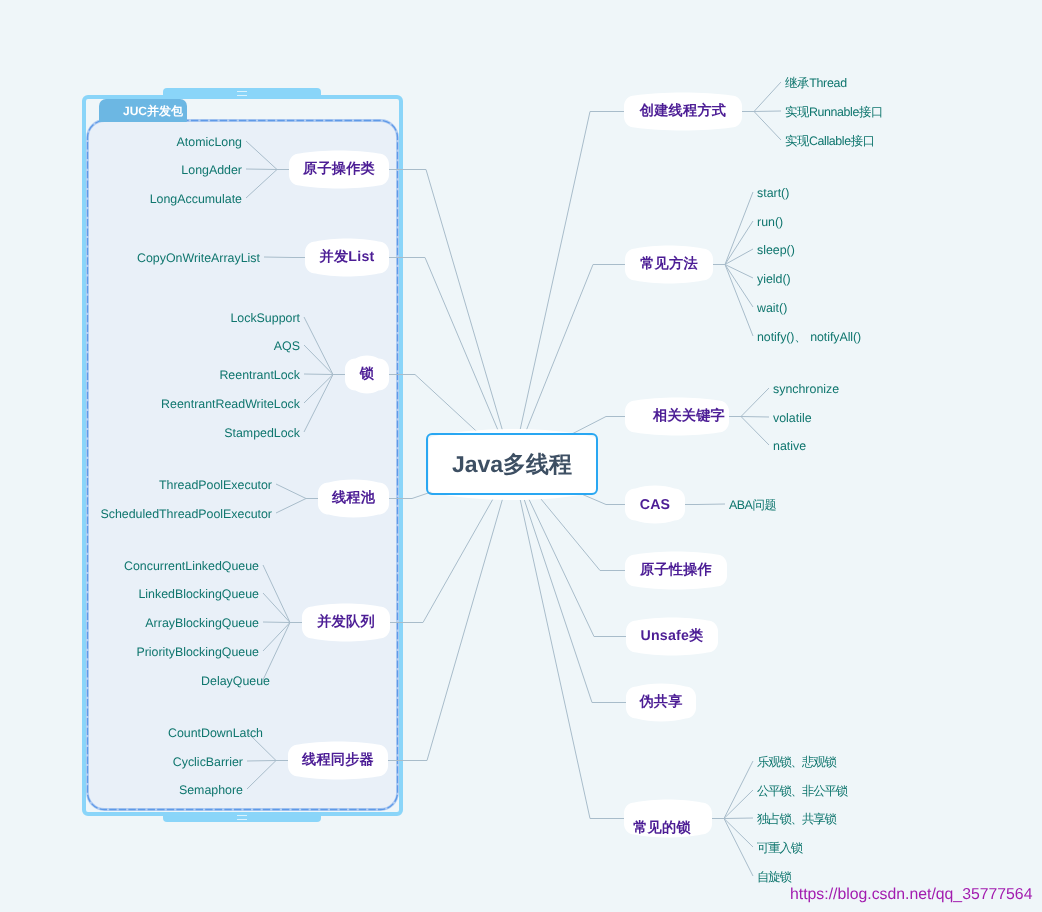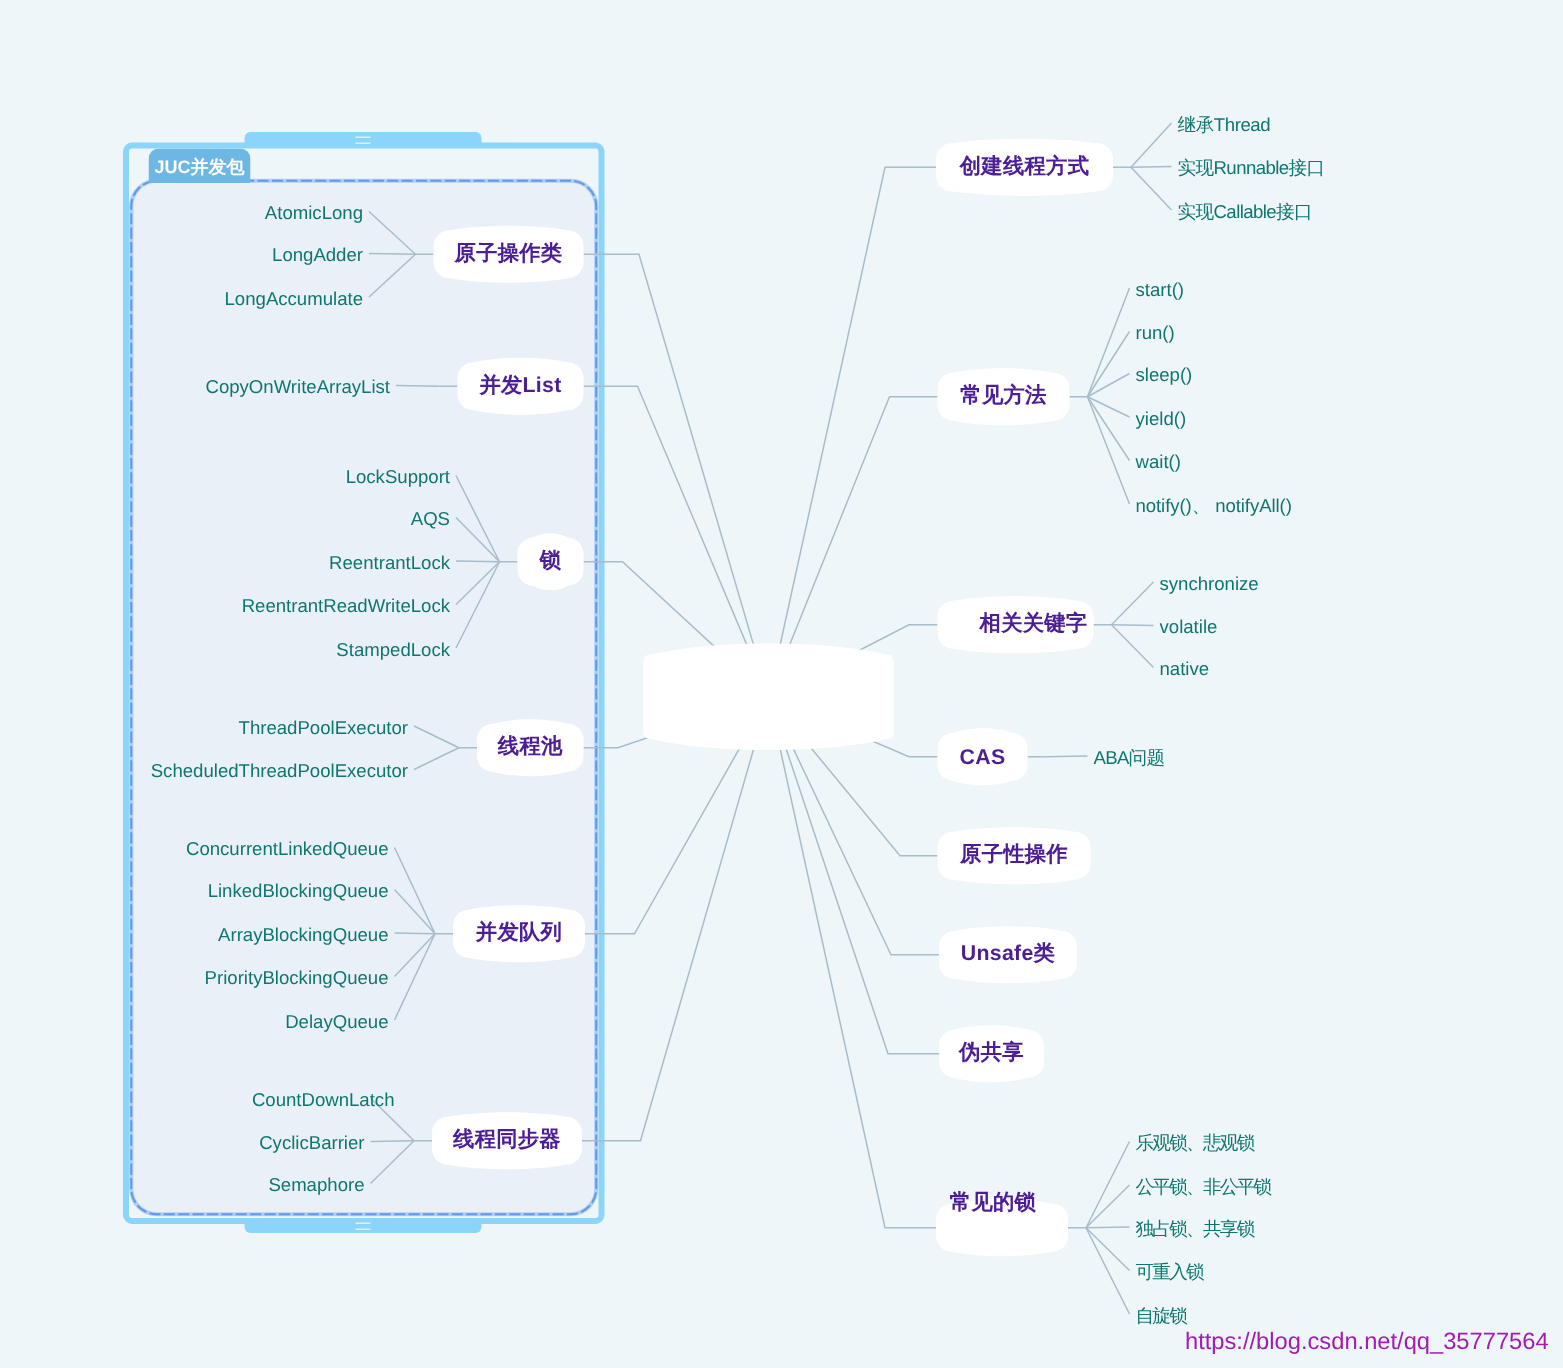--- a/index.html
+++ b/index.html
@@ -19,21 +19,21 @@
   .topic{position:absolute;white-space:nowrap;display:flex;align-items:center;
          justify-content:center;color:#4c1d95;font-weight:700;font-size:14.2px;
          background:#ffffff;border-radius:11px;letter-spacing:.2px;}
   #center{position:absolute;border-radius:5px;z-index:4;
           display:flex;align-items:center;justify-content:center;
           font-weight:700;font-size:23px;letter-spacing:0;}
   svg#boundary-svg{position:absolute;left:0;top:0;width:1042px;height:912px;z-index:0;}
   #handle-top,#handle-bottom{z-index:0;display:flex;align-items:center;justify-content:center;}
   #handle-top i,#handle-bottom i{display:block;width:10px;height:3px;
        border-top:1.5px solid #daf2fd;border-bottom:1.5px solid #daf2fd;}
-  #boundary-tab{z-index:1;}
+  #boundary-tab{z-index:1;padding-left:20px;}
   #watermark{position:absolute;color:#a21caf;font-size:15.8px;z-index:7;white-space:nowrap;}
 </style>
 </head>
 <body>
 
 <div id="stage">
 
   <svg id="boundary-svg">
       <rect x="84" y="97" width="317" height="717" rx="4" fill="none" stroke="#8ad5f9" stroke-width="4"></rect>
       <rect x="87.5" y="120.5" width="310" height="689" rx="17" fill="#e9f0f8" stroke="#b2cdf2" stroke-width="2.8"></rect>
@@ -149,20 +149,23 @@
       <polyline points="290,622.5 263,593" fill="none" stroke="#a8bcca" stroke-width="1"></polyline>
       <polyline points="290,622.5 263,622" fill="none" stroke="#a8bcca" stroke-width="1"></polyline>
       <polyline points="290,622.5 263,651" fill="none" stroke="#a8bcca" stroke-width="1"></polyline>
       <polyline points="290,622.5 263,680" fill="none" stroke="#a8bcca" stroke-width="1"></polyline>
       <polyline points="512.5,464.5 427,760.5 388,760.5" fill="none" stroke="#a8bcca" stroke-width="1"></polyline>
       <polyline points="288,760.5 276,760.5" fill="none" stroke="#a8bcca" stroke-width="1"></polyline>
       <polyline points="276,760.5 247,732" fill="none" stroke="#a8bcca" stroke-width="1"></polyline>
       <polyline points="276,760.5 247,761" fill="none" stroke="#a8bcca" stroke-width="1"></polyline>
       <polyline points="276,760.5 247,789" fill="none" stroke="#a8bcca" stroke-width="1"></polyline>
     </svg>
+  <div id="center" style="position: absolute; left: 426px; top: 433px; width: 168px; height: 58px; border: 2.5px solid rgb(41, 167, 242); color: rgb(61, 79, 99); background: transparent; border-radius: 6px; z-index: 6; display: flex; align-items: center; justify-content: center;">
+    <span>Java多线程</span>
+  </div>
 
   <div id="nodes">
       <div class="topic" style="left: 624px; top: 95.5px; width: 118px; height: 32px; background: transparent;">
         <span>创建线程方式</span>
       </div>
       <div class="leaf" style="left: 785px; top: 74.5px; letter-spacing: -0.287px;">继承Thread</div>
       <div class="leaf" style="left: 785px; top: 103.5px; letter-spacing: -0.383px;">实现Runnable接口</div>
       <div class="leaf" style="left: 785px; top: 132.5px; letter-spacing: -0.383px;">实现Callable接口</div>
       <div class="topic" style="left: 625px; top: 248.5px; width: 88px; height: 32px; background: transparent;">
         <span>常见方法</span>
@@ -185,21 +188,21 @@
       <div class="leaf" style="left: 729px; top: 496.5px; letter-spacing: -0.46px;">ABA问题</div>
       <div class="topic" style="left: 625px; top: 554.5px; width: 102px; height: 32px; background: transparent;">
         <span>原子性操作</span>
       </div>
       <div class="topic" style="left: 626px; top: 620.5px; width: 92px; height: 32px; background: transparent;">
         <span>Unsafe类</span>
       </div>
       <div class="topic" style="left: 626px; top: 686.5px; width: 70px; height: 32px; background: transparent;">
         <span>伪共享</span>
       </div>
-      <div class="topic" style="left: 624px; top: 786px; width: 76px; height: 32px; background: transparent;">
+      <div class="topic" style="left: 624px; top: 812px; width: 76px; height: 32px; background: transparent;">
         <span>常见的锁</span>
       </div>
       <div class="leaf" style="left: 757px; top: 753.5px; letter-spacing: -1.15px;">乐观锁、悲观锁</div>
       <div class="leaf" style="left: 757px; top: 782.5px; letter-spacing: -1.15px;">公平锁、非公平锁</div>
       <div class="leaf" style="left: 757px; top: 810.5px; letter-spacing: -1.15px;">独占锁、共享锁</div>
       <div class="leaf" style="left: 757px; top: 839.5px; letter-spacing: -1.15px;">可重入锁</div>
       <div class="leaf" style="left: 757px; top: 868.5px; letter-spacing: -1.15px;">自旋锁</div>
       <div class="topic" style="left: 289px; top: 153.5px; width: 100px; height: 32px; background: transparent;">
         <span>原子操作类</span>
       </div>
@@ -223,21 +226,21 @@
       </div>
       <div class="leaf" style="left: 272px; top: 476.5px; transform: translateX(-100%);">ThreadPoolExecutor</div>
       <div class="leaf" style="left: 272px; top: 505.5px; transform: translateX(-100%);">ScheduledThreadPoolExecutor</div>
       <div class="topic" style="left: 302px; top: 606.5px; width: 88px; height: 32px; background: transparent;">
         <span>并发队列</span>
       </div>
       <div class="leaf" style="left: 259px; top: 557.5px; transform: translateX(-100%);">ConcurrentLinkedQueue</div>
       <div class="leaf" style="left: 259px; top: 585.5px; transform: translateX(-100%); text-align: center;">LinkedBlockingQueue</div>
       <div class="leaf" style="left: 259px; top: 614.5px; transform: translateX(-100%);">ArrayBlockingQueue</div>
       <div class="leaf" style="left: 259px; top: 643.5px; transform: translateX(-100%);">PriorityBlockingQueue</div>
-      <div class="leaf" style="left: 259px; top: 672.5px; transform: translateX(-100%); text-align: right;">DelayQueue</div>
+      <div class="leaf" style="left: 270px; top: 672.5px; transform: translateX(-100%); text-align: right;">DelayQueue</div>
       <div class="topic" style="left: 288px; top: 744.5px; width: 100px; height: 32px; background: transparent;">
         <span>线程同步器</span>
       </div>
       <div class="leaf" style="left: 243px; top: 724.5px; transform: translateX(-100%); margin-left: 20px;">CountDownLatch</div>
       <div class="leaf" style="left: 243px; top: 753.5px; transform: translateX(-100%);">CyclicBarrier</div>
       <div class="leaf" style="left: 243px; top: 781.5px; transform: translateX(-100%);">Semaphore</div>
     </div>
 
   <div id="watermark" style="left: 790px; top: 886px;">https://blog.csdn.net/qq_35777564</div>
 </div>

